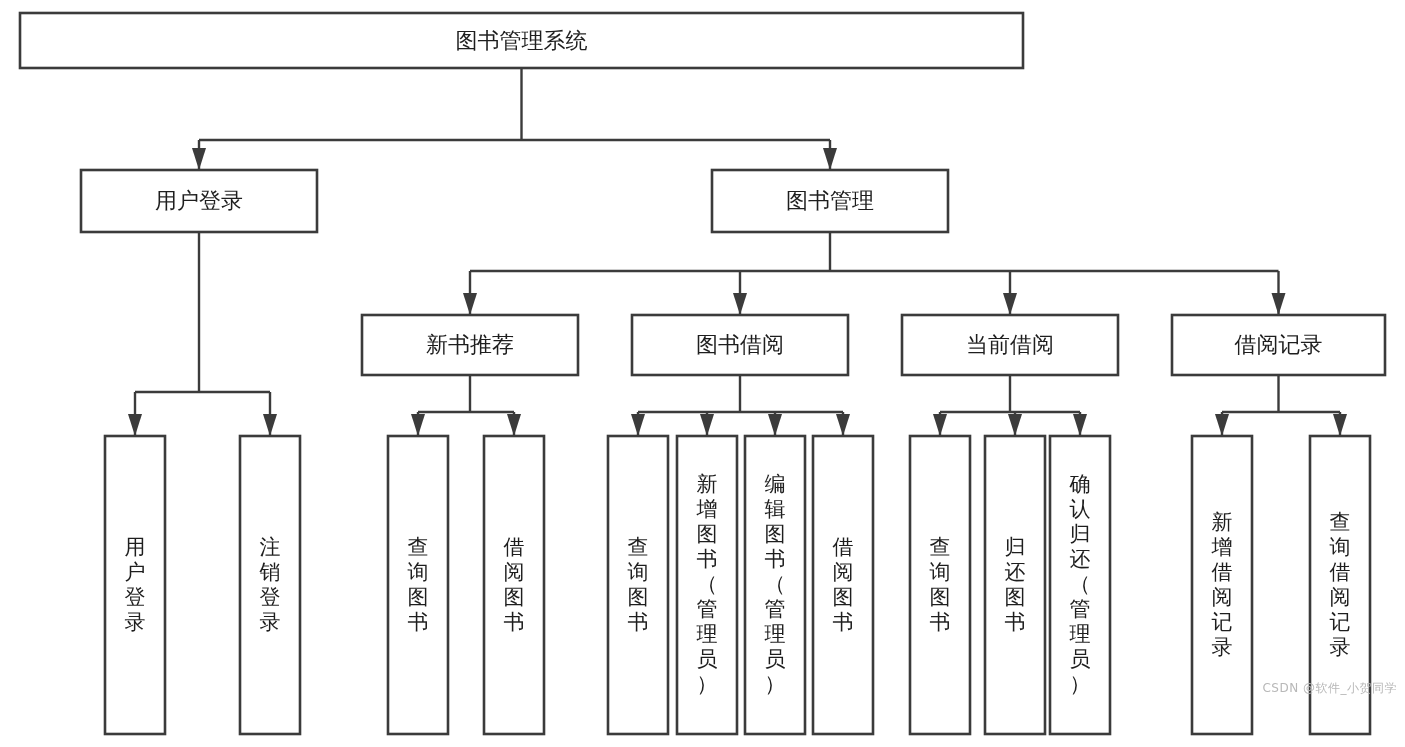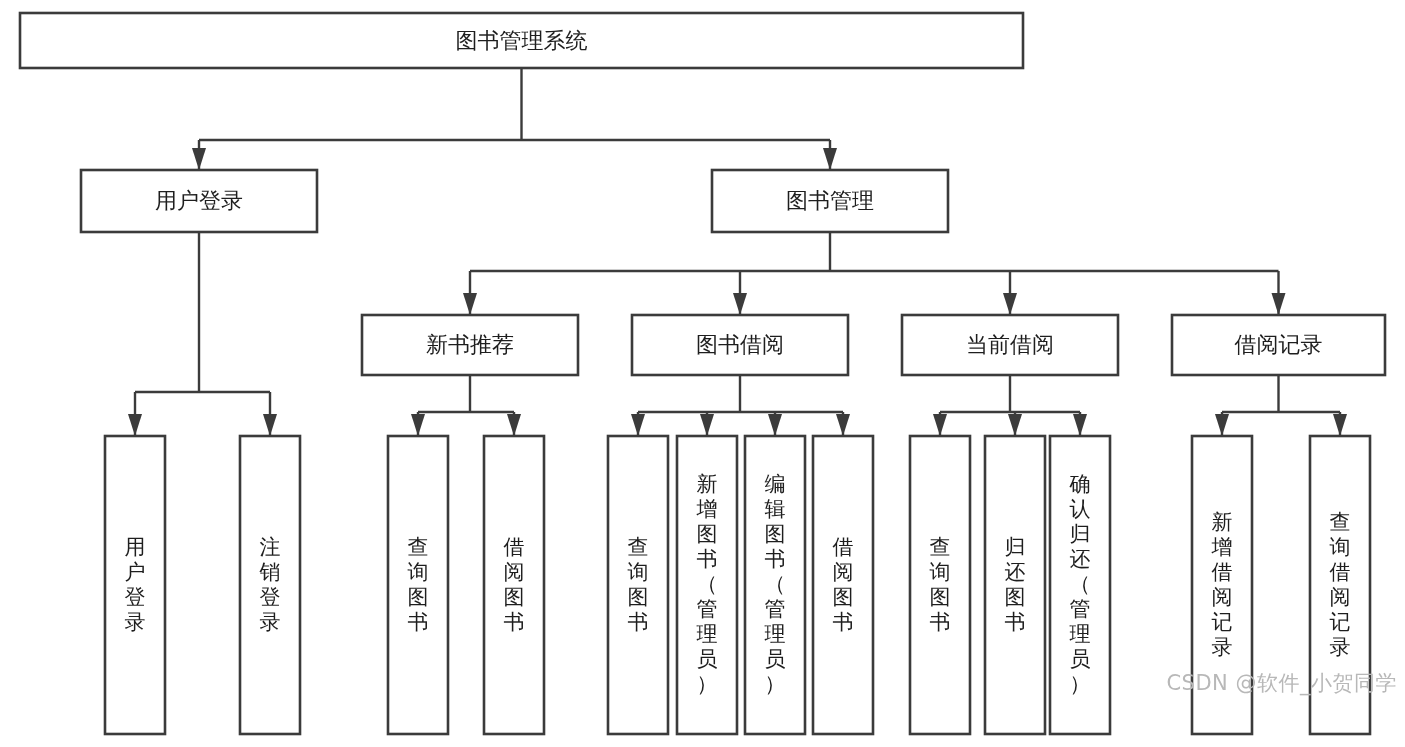--- a/index.html
+++ b/index.html
@@ -54,21 +54,21 @@
     font-family: "DejaVu Sans", "Liberation Sans", sans-serif;
     font-size: 21px;
     fill: #1e1e1e;
     text-anchor: middle;
   }
   .watermark {
     position: absolute;
     right: 8px;
     bottom: 4px;
     font-family: "DejaVu Sans", "Liberation Sans", sans-serif;
-    font-size: 21px;
+    font-size: 12px;
     color: #b8b8b8;
     letter-spacing: 0.5px;
     user-select: none;
     pointer-events: none;
     white-space: nowrap;
   }
 </style>
 </head>
 <body>
 

